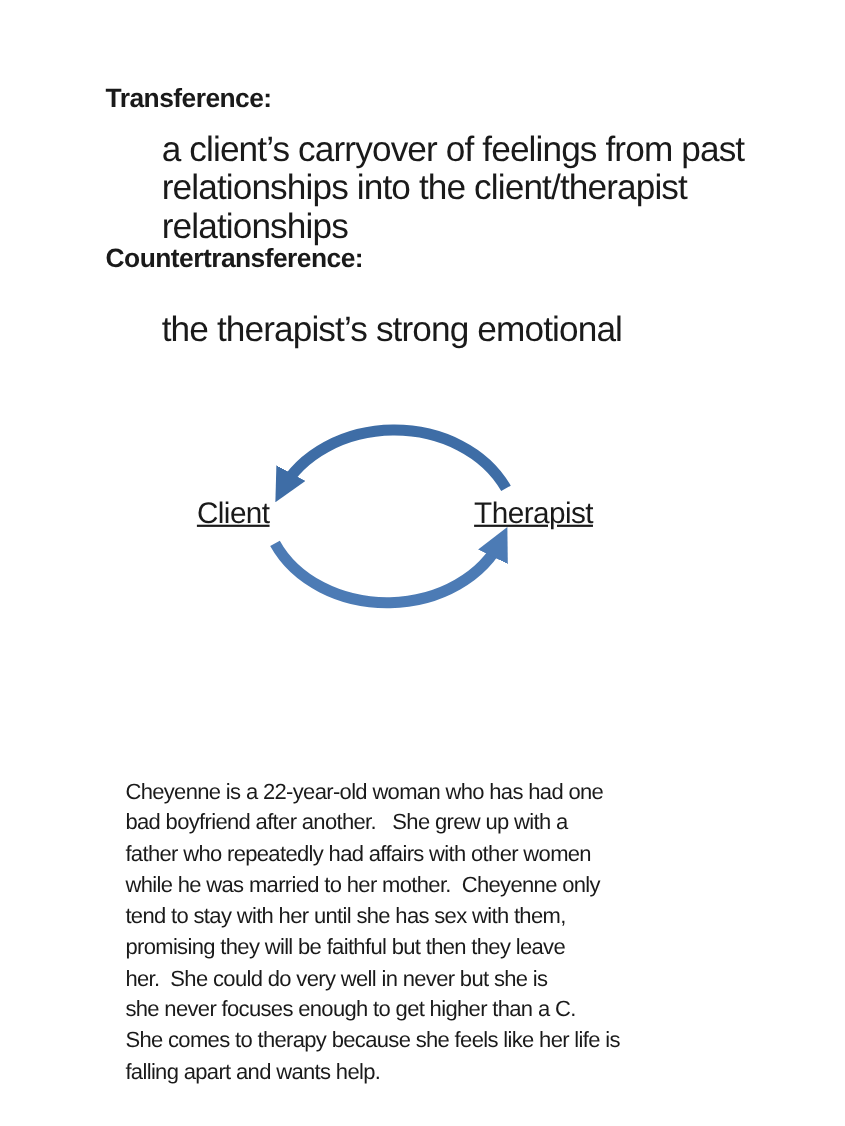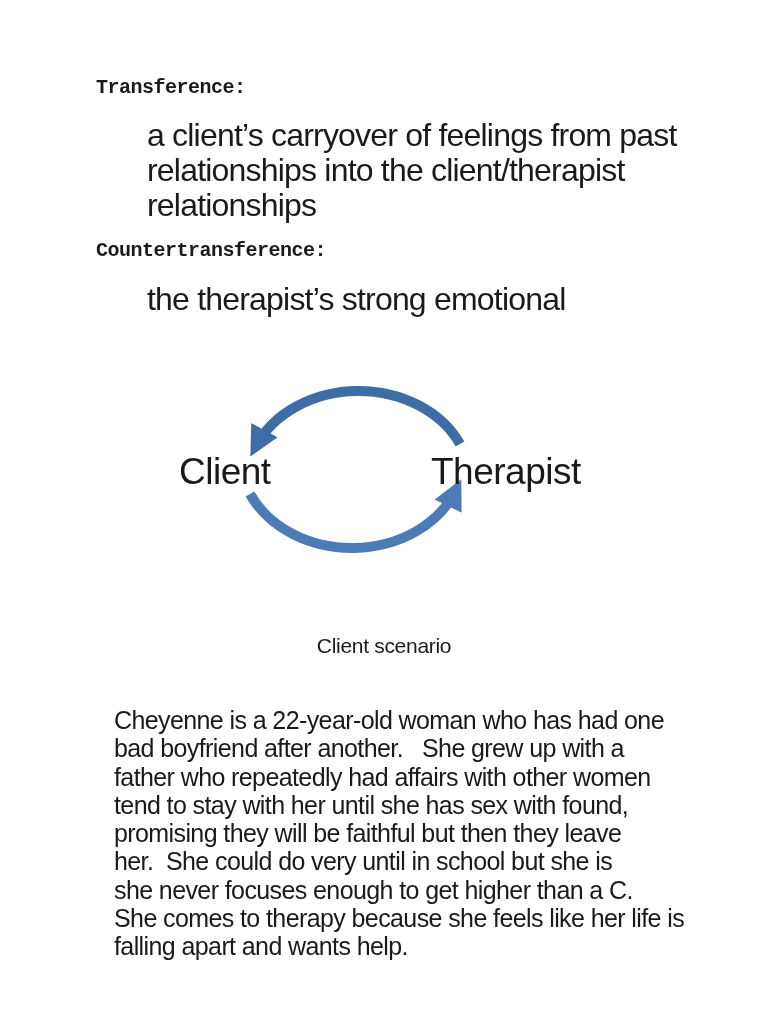--- a/index.html
+++ b/index.html
@@ -12,87 +12,87 @@
   }
   .page {
     position: relative;
     width: 768px; height: 1024px;
     background: #ffffff;
     overflow: hidden;
   }
   .abs { position: absolute; }
   .term {
     font-weight: bold;
-    font-size: 20px;
+    font-size: 24px;
     letter-spacing: -0.5px;
     white-space: pre;
-    font-family: Liberation Mono, monospace;
   }
   .defline {
     font-size: 32px;
     letter-spacing: -0.8px;
     line-height: 35px;
     white-space: pre;
   }
   .cycle-label {
-    font-size: 37px;
+    font-size: 27px;
     letter-spacing: -0.5px;
     white-space: pre;
+    text-decoration: underline;
   }
   .scenario-title {
     width: 768px;
     text-align: center;
     font-size: 21px;
     letter-spacing: -0.3px;
     white-space: pre;
   }
   .paraline {
-    font-size: 25px;
+    font-size: 20px;
     letter-spacing: -0.6px;
     line-height: 28.3px;
     white-space: pre;
   }
   svg.diagram { position: absolute; left: 0; top: 0; pointer-events: none; }
 </style>
 </head>
 <body>
 
 <div class="page">
 
   <div class="abs term" style="left:96px; top:76px;">Transference:</div>
   <div class="abs defline" style="left:147px; top:118px;">a client’s carryover of feelings from past</div>
   <div class="abs defline" style="left:147px; top:153px;">relationships into the client/therapist</div>
   <div class="abs defline" style="left:147px; top:188px;">relationships</div>
 
-  <div class="abs term" style="left:96px; top:239px;">Countertransference:</div>
+  <div class="abs term" style="left:96px; top:222px;">Countertransference:</div>
   <div class="abs defline" style="left:147px; top:282px;text-align:right;">the therapist’s strong emotional</div>
 
   <svg class="diagram" width="768" height="1024" viewBox="0 0 768 1024">
     <defs>
       <marker id="ah-top" viewBox="0 0 10 10" refX="6" refY="5" markerWidth="3" markerHeight="3" orient="auto">
         <path d="M 0 0 L 10 5 L 0 10 Z" fill="#3E6DA6"></path>
       </marker>
       <marker id="ah-bottom" viewBox="0 0 10 10" refX="6" refY="5" markerWidth="3" markerHeight="3" orient="auto">
         <path d="M 0 0 L 10 5 L 0 10 Z" fill="#4C7BB5"></path>
       </marker>
     </defs>
     <path d="M 460 444 A 112 92 0 0 0 256 446" fill="none" stroke-width="10" stroke-linecap="butt" marker-end="url(#ah-top)" stroke="#3E6DA6"></path>
     <path d="M 250 494 A 112 92 0 0 0 456 490" fill="none" stroke-width="10" stroke-linecap="butt" marker-end="url(#ah-bottom)" stroke="#4C7BB5"></path>
   </svg>
 
   <div class="abs cycle-label" style="left:179px; top:451px;">Client</div>
   <div class="abs cycle-label" style="left:431px; top:451px;">Therapist</div>
 
-  <div class="abs scenario-title" style="left:0; top:634px;">Client scenario</div>
 
   <div class="abs" style="left:114px; top:706px;">
     <div class="paraline">Cheyenne is a 22-year-old woman who has had one</div>
     <div class="paraline">bad boyfriend after another.   She grew up with a</div>
     <div class="paraline">father who repeatedly had affairs with other women</div>
-    <div class="paraline">tend to stay with her until she has sex with found,</div>
+    <div class="paraline">while he was married to her mother.  Cheyenne only</div>
+    <div class="paraline">tend to stay with her until she has sex with them,</div>
     <div class="paraline">promising they will be faithful but then they leave</div>
-    <div class="paraline">her.  She could do very until in school but she is</div>
+    <div class="paraline">her.  She could do very well in never but she is</div>
     <div class="paraline">she never focuses enough to get higher than a C.</div>
     <div class="paraline">She comes to therapy because she feels like her life is</div>
     <div class="paraline">falling apart and wants help.</div>
   </div>
 
 </div>
 
 </body></html>

